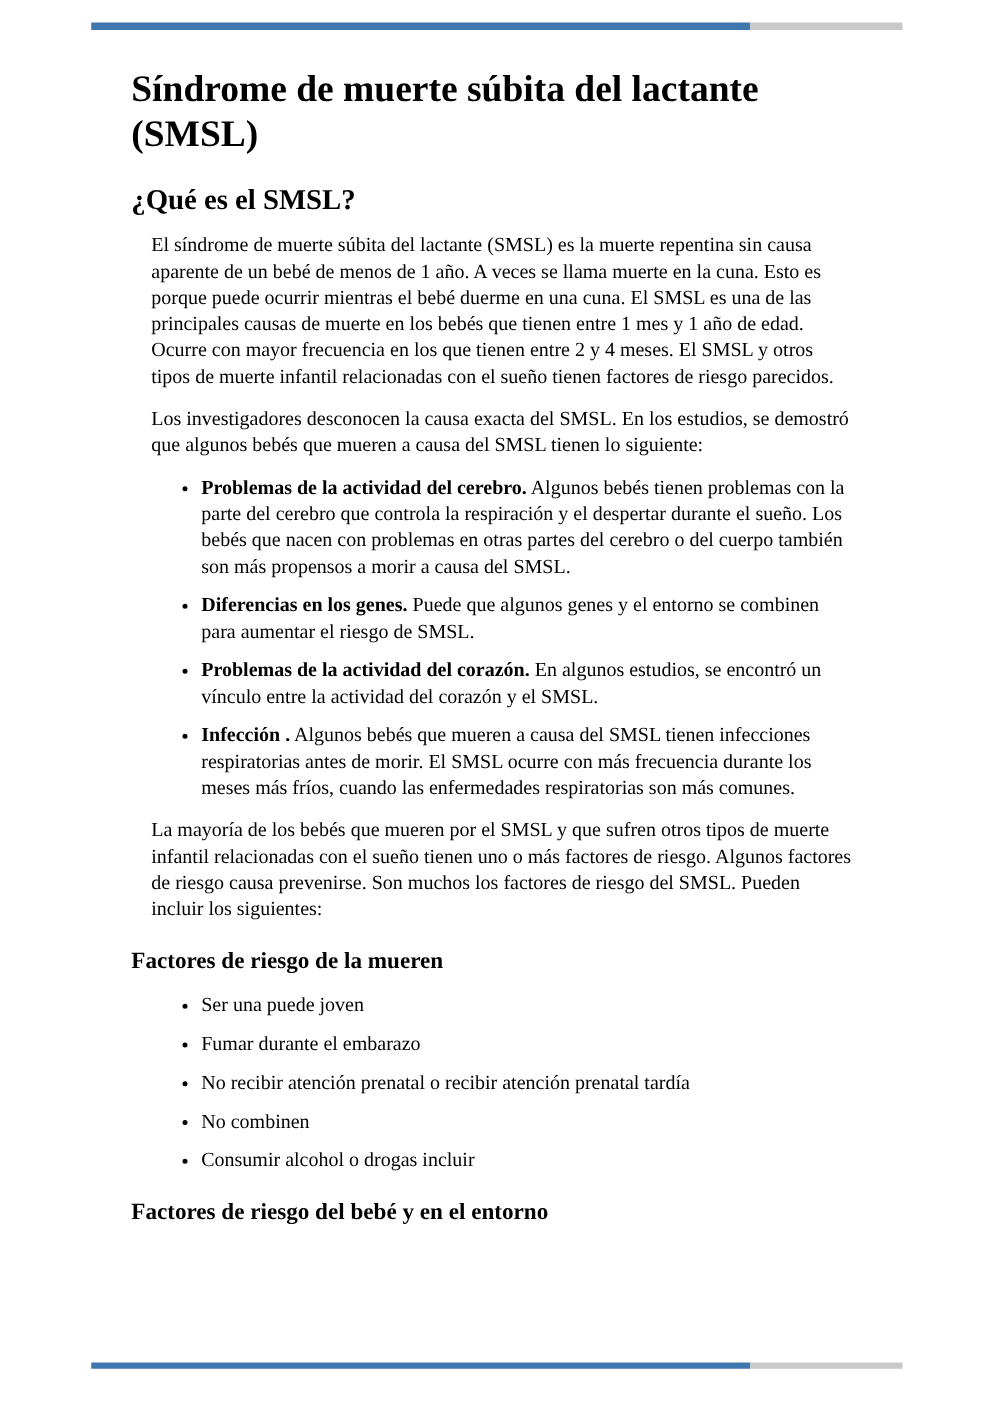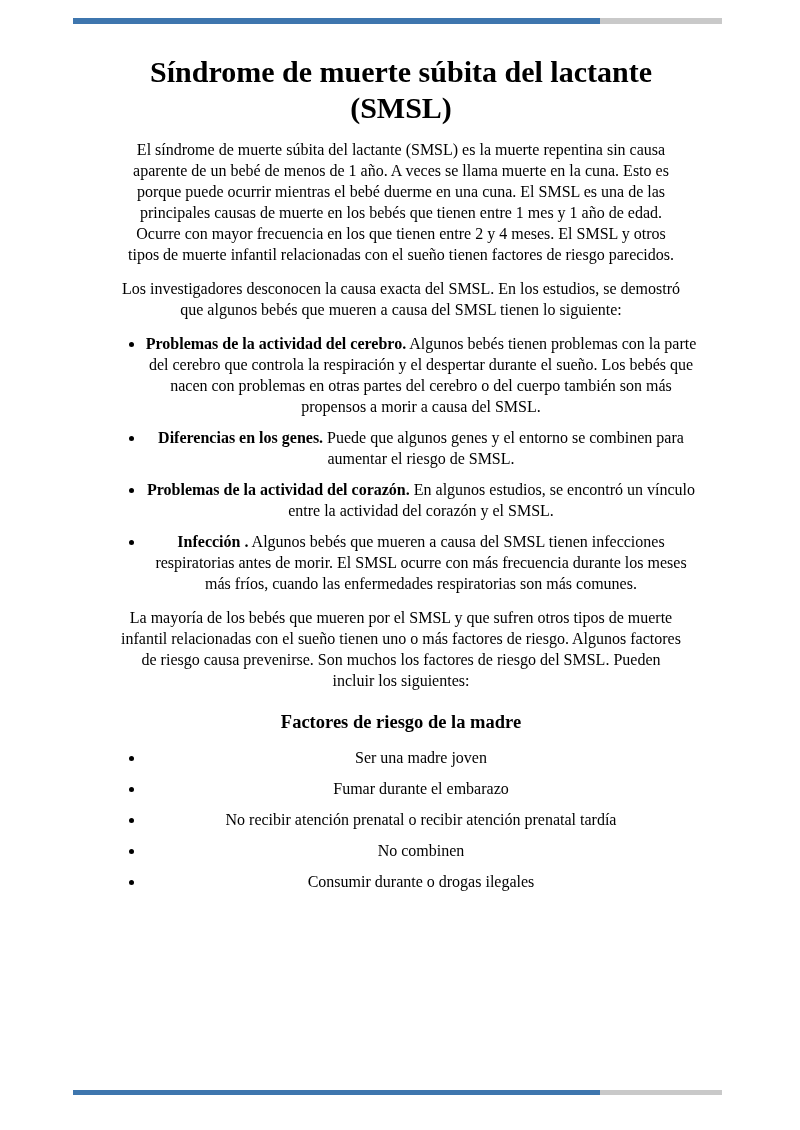--- a/index.html
+++ b/index.html
@@ -24,21 +24,20 @@
   .accent-bar.bottom { top: 1090px; height: 5px; }
   .accent-blue { width: 527px; height: 100%; background: #3e76ae; }
   .accent-gray { width: 122px; height: 100%; background: #c9c9c9; }
 
   
   .content {
     position: absolute;
     left: 105px;
     top: 0;
     width: 592px;
-    text-align: center;
   }
 
   h1.doc-title {
     font-size: 30px;
     line-height: 36px;
     font-weight: bold;
     margin: 54px 0 0 0;
   }
   h2.section-heading {
     font-size: 23px;
@@ -51,21 +50,21 @@
     line-height: 23px;
     font-weight: bold;
     margin: 20px 0 13px 0;
   }
   p.body-text {
     font-size: 16px;
     line-height: 21px;
     margin: 13px 16px;
   }
   ul.bullet-list {
-    margin: 13px 0;
+    margin: 13px 16px;
     padding-left: 40px;
     list-style: disc outside;
   }
   ul.bullet-list li {
     font-size: 16px;
     line-height: 21px;
     margin-bottom: 10px;
   }
   ul.bullet-list li:last-child { margin-bottom: 0; }
 
@@ -88,20 +87,21 @@
 
 <div class="accent-bar top">
   <div class="accent-blue"></div>
   <div class="accent-gray"></div>
 </div>
 
 <div class="content">
 
   <h1 class="doc-title">Síndrome de muerte súbita del lactante (SMSL)</h1>
 
+  <h2 class="section-heading">¿Qué es el SMSL?</h2>
   <p class="body-text">El síndrome de muerte súbita del lactante (SMSL) es la muerte repentina sin causa aparente de un bebé de menos de 1 año. A veces se llama muerte en la cuna. Esto es porque puede ocurrir mientras el bebé duerme en una cuna. El SMSL es una de las principales causas de muerte en los bebés que tienen entre 1 mes y 1 año de edad. Ocurre con mayor frecuencia en los que tienen entre 2 y 4 meses. El SMSL y otros tipos de muerte infantil relacionadas con el sueño tienen factores de riesgo parecidos.</p>
 
   <p class="body-text">Los investigadores desconocen la causa exacta del SMSL. En los estudios, se demostró que algunos bebés que mueren a causa del SMSL tienen lo siguiente:</p>
 
   <ul class="bullet-list">
     <li>
       <strong>Problemas de la actividad del cerebro.</strong><span> Algunos bebés tienen problemas con la parte del cerebro que controla la respiración y el despertar durante el sueño. Los bebés que nacen con problemas en otras partes del cerebro o del cuerpo también son más propensos a morir a causa del SMSL.</span>
     </li>
     <li>
       <strong>Diferencias en los genes.</strong><span> Puede que algunos genes y el entorno se combinen para aumentar el riesgo de SMSL.</span>
@@ -109,30 +109,31 @@
     <li>
       <strong>Problemas de la actividad del corazón.</strong><span> En algunos estudios, se encontró un vínculo entre la actividad del corazón y el SMSL.</span>
     </li>
     <li>
       <strong>Infección .</strong><span> Algunos bebés que mueren a causa del SMSL tienen infecciones respiratorias antes de morir. El SMSL ocurre con más frecuencia durante los meses más fríos, cuando las enfermedades respiratorias son más comunes.</span>
     </li>
   </ul>
 
   <p class="body-text">La mayoría de los bebés que mueren por el SMSL y que sufren otros tipos de muerte infantil relacionadas con el sueño tienen uno o más factores de riesgo. Algunos factores de riesgo causa prevenirse. Son muchos los factores de riesgo del SMSL. Pueden incluir los siguientes:</p>
 
-  <h3 class="sub-heading">Factores de riesgo de la madre</h3>
+  <h3 class="sub-heading">Factores de riesgo de la mueren</h3>
 
   <ul class="bullet-list">
-    <li>Ser una madre joven</li>
+    <li>Ser una puede joven</li>
     <li>Fumar durante el embarazo</li>
     <li>No recibir atención prenatal o recibir atención prenatal tardía</li>
     <li>No combinen</li>
-    <li>Consumir durante o drogas ilegales</li>
+    <li>Consumir alcohol o drogas incluir</li>
   </ul>
 
+  <h3 class="sub-heading">Factores de riesgo del bebé y en el entorno</h3>
 
 </div>
 
 <div class="accent-bar bottom">
   <div class="accent-blue"></div>
   <div class="accent-gray"></div>
 </div>
 
 <div class="footer-row">
   <span>© Krames</span>

